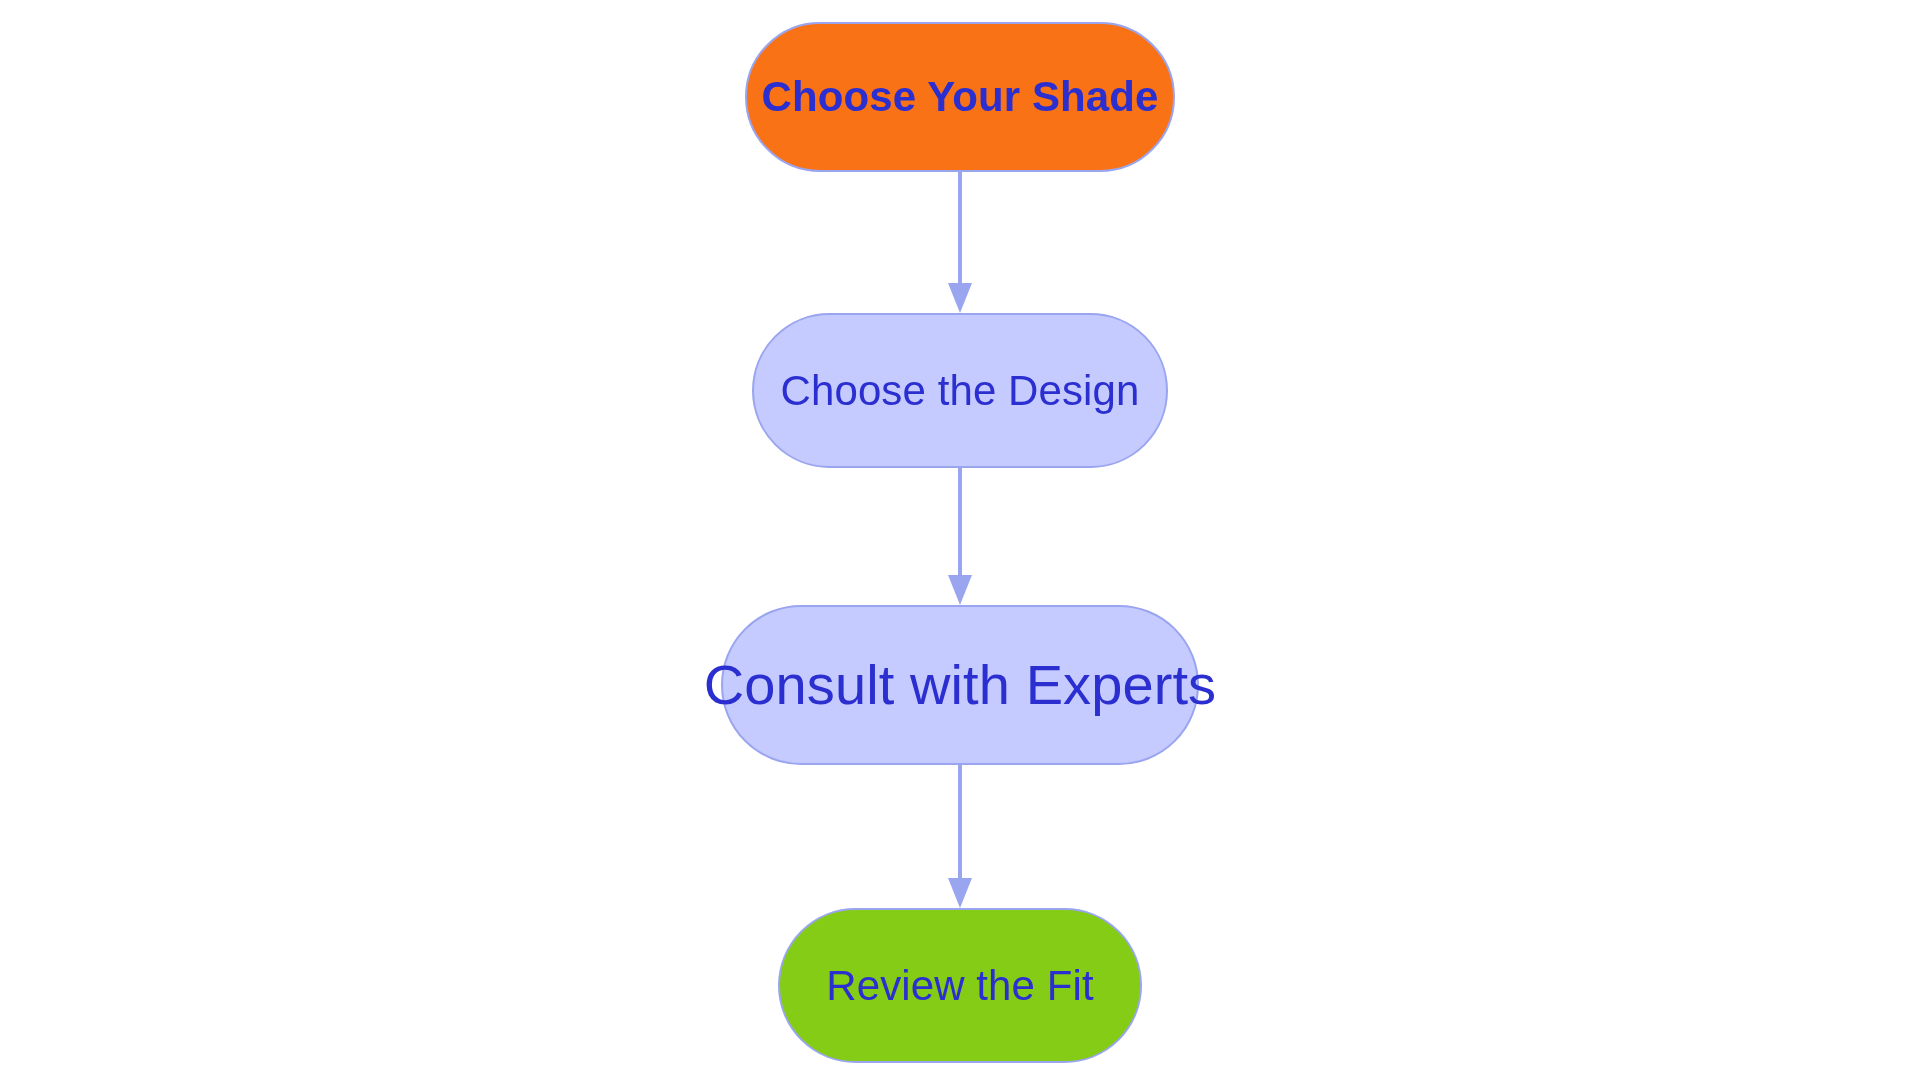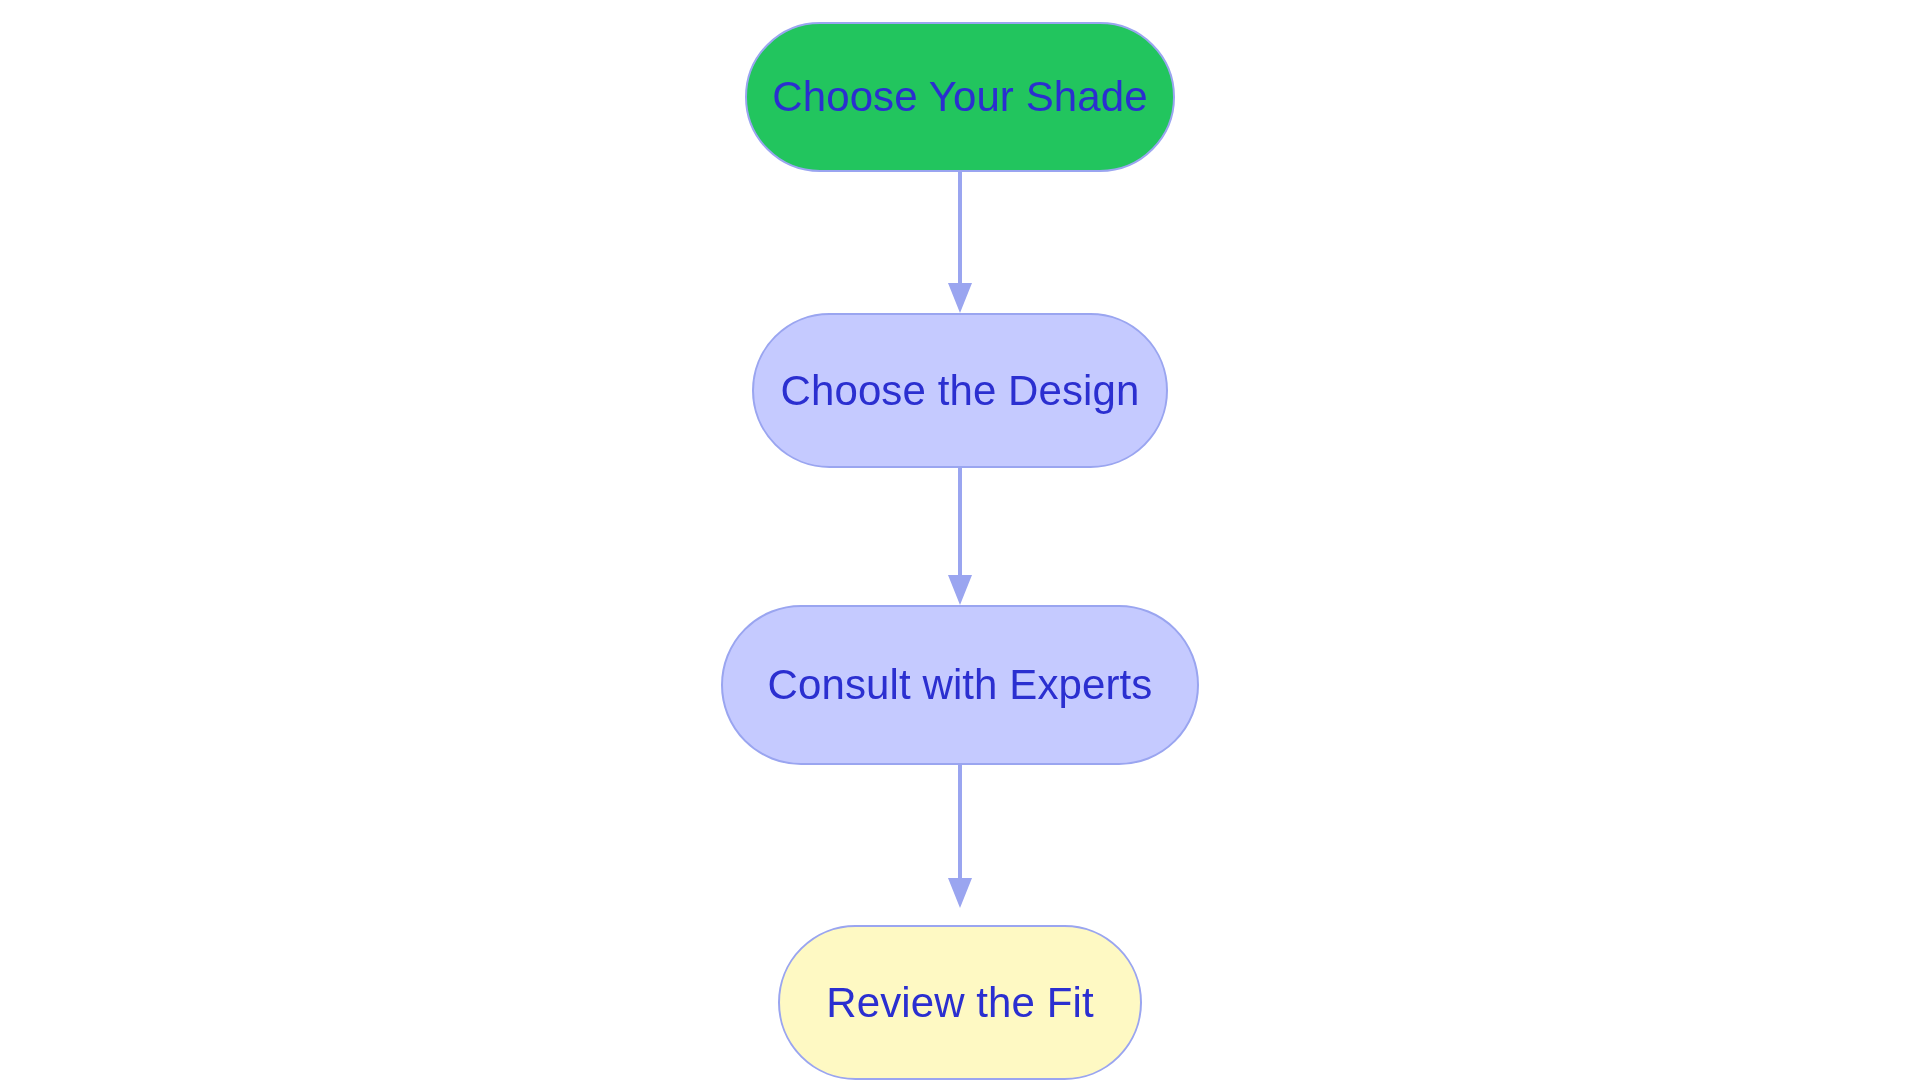--- a/index.html
+++ b/index.html
@@ -51,39 +51,39 @@
   }
 
   
   .node-1 { width: 430px; height: 150px; margin-top: 22px; }
   .node-2 { width: 416px; height: 155px; }
   .node-3 { width: 478px; height: 160px; }
   .node-4 { width: 364px; height: 155px; }
 
   .node-1 .node-label { font-size: 42px; }
   .node-2 .node-label { font-size: 42px; }
-  .node-3 .node-label { font-size: 42px; }
+  .node-3 .node-label { font-size: 56px; }
   .node-4 .node-label { font-size: 42px; }
 
   
   .connector {
     display: block;
     overflow: visible;
   }
   .connector-1 { height: 141px; }
   .connector-2 { height: 137px; }
   .connector-3 { height: 143px; }
 </style>
 </head>
 <body>
 
 <div id="flowchart-canvas">
   <div class="flow-column">
 
-    <div class="node node-1" style="background:#22c55e; border-color:#9aa5f0;">
+    <div class="node node-1" style="background:#f97316; border-color:#9aa5f0;font-weight:bold;">
       <span class="node-label" style="color:#2b2fd0;">Choose Your Shade</span>
     </div>
 
     <svg class="connector connector-1" width="24" height="141" viewBox="0 0 24 141">
       <line x1="12" y1="0" x2="12" y2="116" stroke="#9aa5f0" stroke-width="4"></line>
       <polygon points="12,141 0,111 24,111" fill="#9aa5f0"></polygon>
     </svg>
 
     <div class="node node-2" style="background:#c5caff; border-color:#9aa5f0;">
       <span class="node-label" style="color:#2b2fd0;">Choose the Design</span>
@@ -96,18 +96,18 @@
 
     <div class="node node-3" style="background:#c5caff; border-color:#9aa5f0;">
       <span class="node-label" style="color:#2b2fd0;">Consult with Experts</span>
     </div>
 
     <svg class="connector connector-3" width="24" height="143" viewBox="0 0 24 143">
       <line x1="12" y1="0" x2="12" y2="118" stroke="#9aa5f0" stroke-width="4"></line>
       <polygon points="12,143 0,113 24,113" fill="#9aa5f0"></polygon>
     </svg>
 
-    <div class="node node-4" style="background:#fef9c3; border-color:#9aa5f0;margin-top:17px;">
+    <div class="node node-4" style="background:#84cc16; border-color:#9aa5f0;">
       <span class="node-label" style="color:#2b2fd0;">Review the Fit</span>
     </div>
 
   </div>
 </div>
 
 </body></html>

